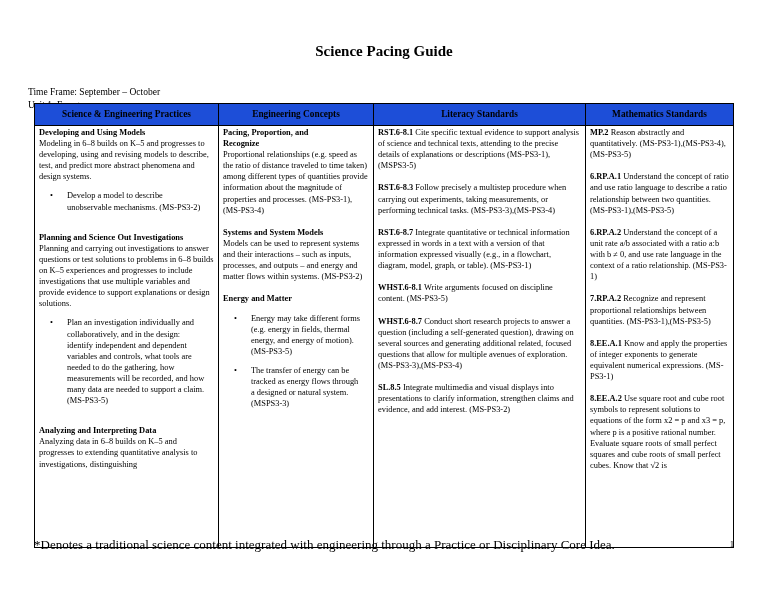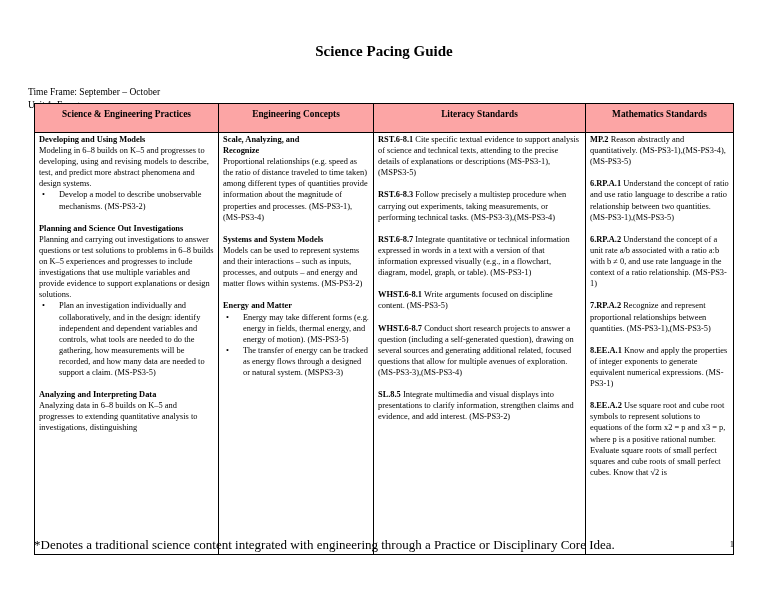--- a/index.html
+++ b/index.html
@@ -67,26 +67,26 @@
     font-size: 8.4px;
     line-height: 11.1px;
   }
   .pacing-table td, .pacing-table th {
     border: 1px solid #000000;
     vertical-align: top;
     padding: 1px 4px 2px 4px;
     box-sizing: border-box;
   }
   .pacing-table thead th {
-    background: #fca5a5;
+    background: #1d4ed8;
     text-align: center;
     font-weight: bold;
     font-size: 9.3px;
     line-height: 14px;
-    padding: 3px 2px 11px 2px;
+    padding: 3px 2px 4px 2px;
     vertical-align: middle;
   }
   .c1 { width: 184px; }
   .c2 { width: 155px; }
   .c3 { width: 212px; }
   .c4 { width: 148px; }
 
   .cell-body {
     height: 418px;
     overflow: hidden;
@@ -103,21 +103,21 @@
   }
   .b { font-weight: bold; }
 
   ul.bl {
     margin: 0;
     padding: 0;
     list-style: none;
   }
   ul.bl > li {
     position: relative;
-    margin: 0;
+    margin: 8px;
     padding-left: 20px;
   }
   ul.bl > li::before {
     content: "\2022";
     position: absolute;
     left: 3px;
     top: 0;
   }
 
   
@@ -184,21 +184,21 @@
               <li>Plan an investigation individually and collaboratively, and in the design: identify independent and dependent variables and controls, what tools are needed to do the gathering, how measurements will be recorded, and how many data are needed to support a claim. (MS-PS3-5)</li>
             </ul>
             <p class="gap"></p>
             <p class="blk b">Analyzing and Interpreting Data</p>
             <p class="blk">Analyzing data in 6–8 builds on K–5 and progresses to extending quantitative analysis to investigations, distinguishing</p>
           </div>
         </td>
 
         <td>
           <div class="cell-body">
-            <p class="blk b">Scale, Analyzing, and</p>
+            <p class="blk b">Pacing, Proportion, and</p>
             <p class="blk b">Recognize</p>
             <p class="blk">Proportional relationships (e.g. speed as the ratio of distance traveled to time taken) among different types of quantities provide information about the magnitude of properties and processes. (MS-PS3-1),(MS-PS3-4)</p>
             <p class="gap"></p>
             <p class="blk b">Systems and System Models</p>
             <p class="blk">Models can be used to represent systems and their interactions – such as inputs, processes, and outputs – and energy and matter flows within systems. (MS-PS3-2)</p>
             <p class="gap"></p>
             <p class="blk b">Energy and Matter</p>
             <ul class="bl">
               <li>Energy may take different forms (e.g. energy in fields, thermal energy, and energy of motion). (MS-PS3-5)</li>
               <li>The transfer of energy can be tracked as energy flows through a designed or natural system. (MSPS3-3)</li>

